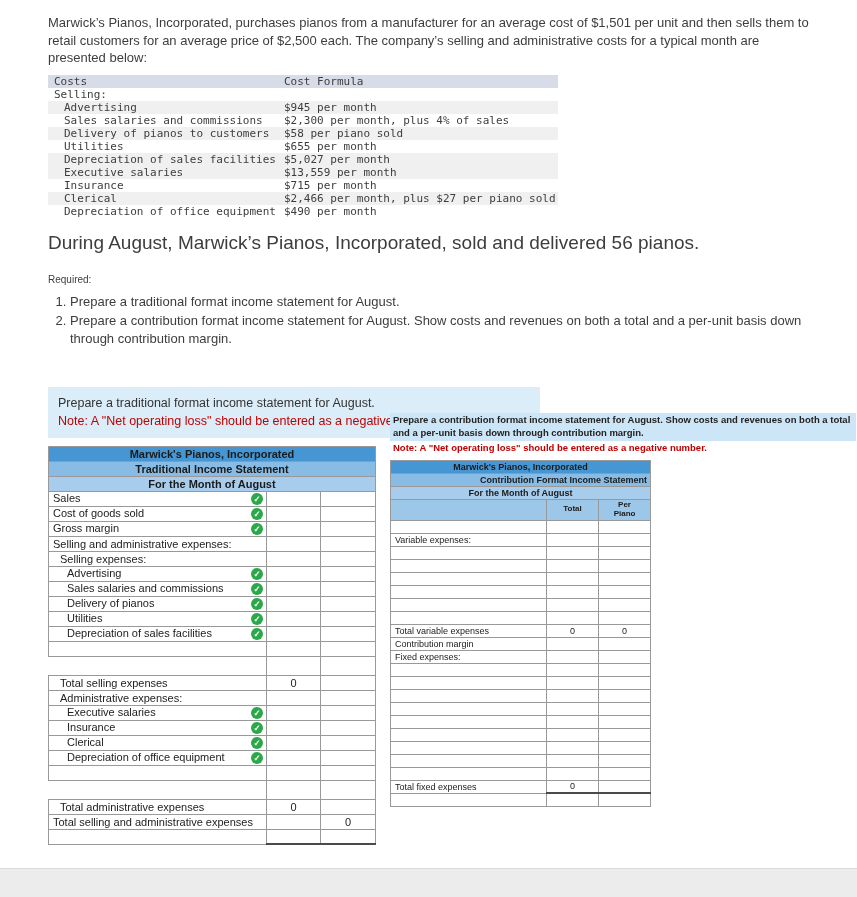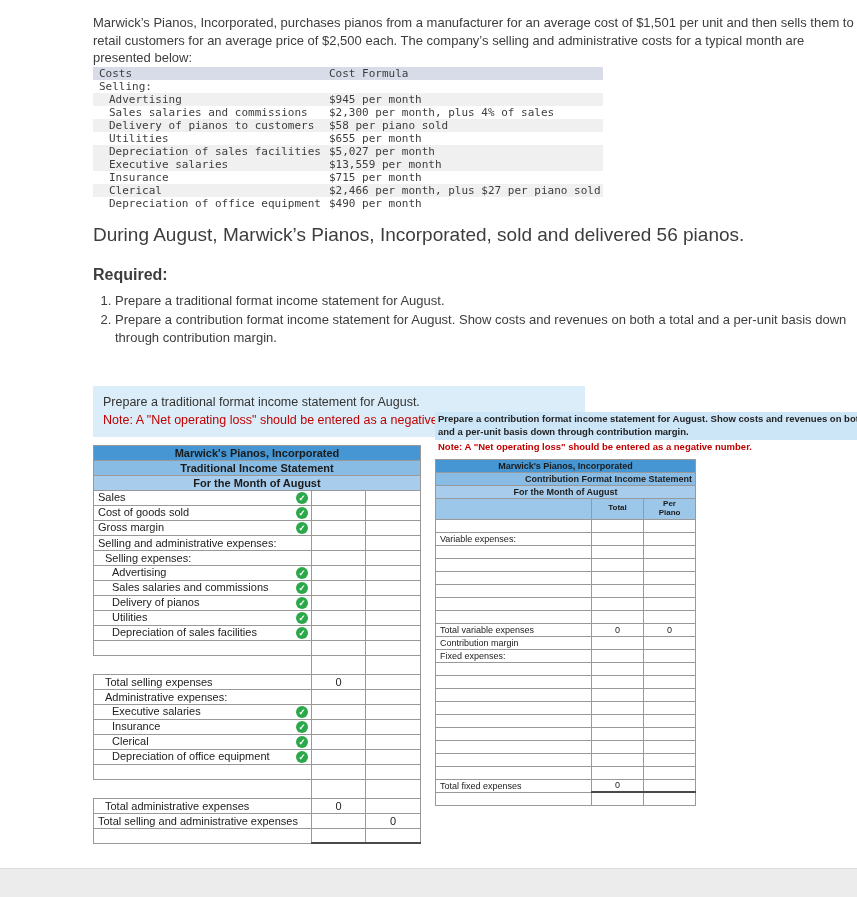--- a/index.html
+++ b/index.html
@@ -1,31 +1,31 @@
 <!DOCTYPE html>
 <html><head>
 <meta charset="utf-8">
 <style>
   * { box-sizing: border-box; }
   body { margin:0; background:#f4f4f4; font-family:"Liberation Sans", sans-serif; }
-  .page { width:857px; height:897px; position:relative; overflow:hidden; background:#fff; color:#3d3d3d; margin:0 auto;padding-left:45px; }
+  .page { width:857px; height:897px; position:relative; overflow:hidden; background:#fff; color:#3d3d3d; margin:0 auto; }
   .content { padding:14px 0 0 48px; }
 
   .intro { width:770px; font-size:13px; line-height:1.35; margin:0; color:#3d3d3d; }
 
   .cost-table { table-layout:fixed; width:510px; border-collapse:collapse;
-    font-family:"DejaVu Sans Mono","Liberation Mono",monospace; font-size:11px; color:#3d3d3d; margin-top:0; }
+    font-family:"DejaVu Sans Mono","Liberation Mono",monospace; font-size:11px; color:#3d3d3d; margin-top:8px; }
   .cost-table th, .cost-table td { padding:0 4px; height:13px; font-weight:normal; text-align:left; white-space:nowrap; overflow:hidden; }
   .cost-table thead tr { background:#d7dce8; }
   .cost-table tr.stripe { background:#f0f0f0; }
   .cost-table .ci0 { padding-left:6px; }
   .cost-table .ci1 { padding-left:16px; }
 
   .august { font-size:19px; margin:14px 0 8px; }
-  .required { font-size:16px; font-weight:bold; margin:20px 0 8px; }
+  .required { font-size:10px; font-weight:normal; margin:20px 0 8px; }
   .required-list { margin:0; padding-left:22px; width:770px; font-size:13px; line-height:1.35; }
   .required-list li { margin-bottom:2px; }
 
   .work-area { position:relative; margin-top:40px; }
 
   .instruction-box { background:#daedf8; width:492px; padding:7px 10px; font-size:12.5px; line-height:1.45; }
   .instr-main { color:#333; }
   .instr-note { color:#c00000; }
 
   

